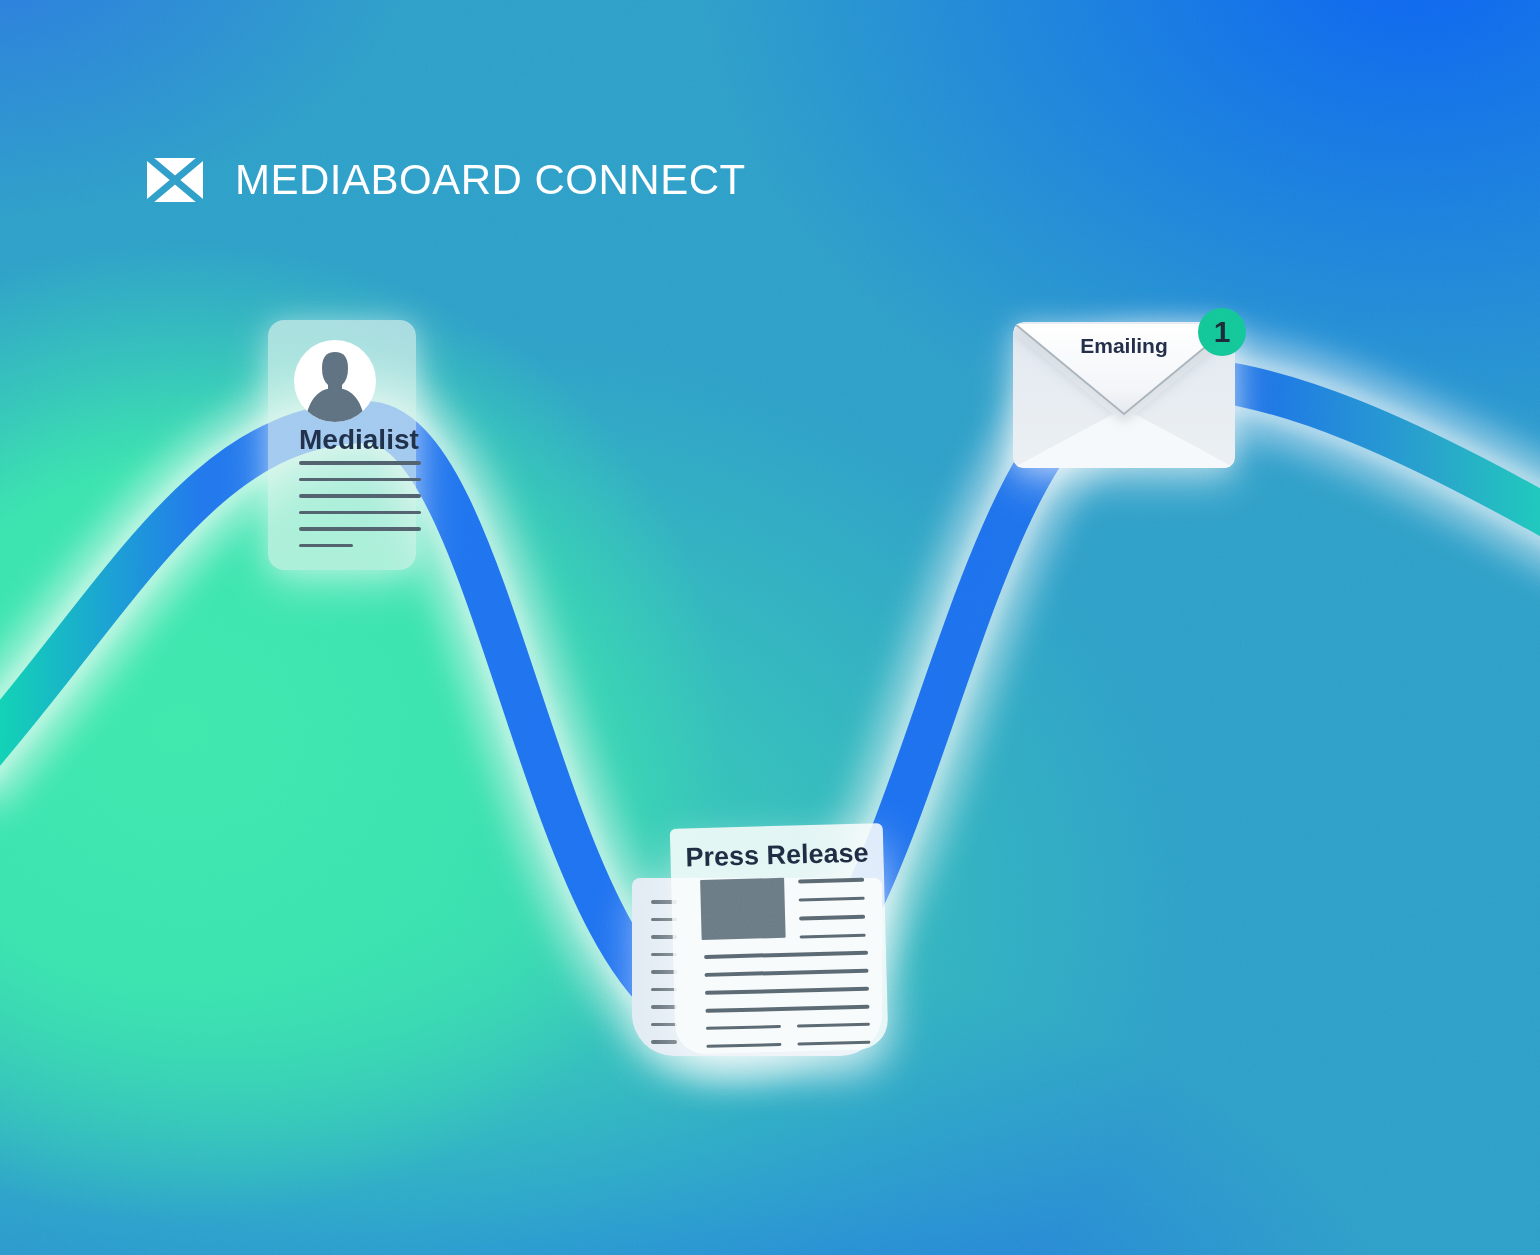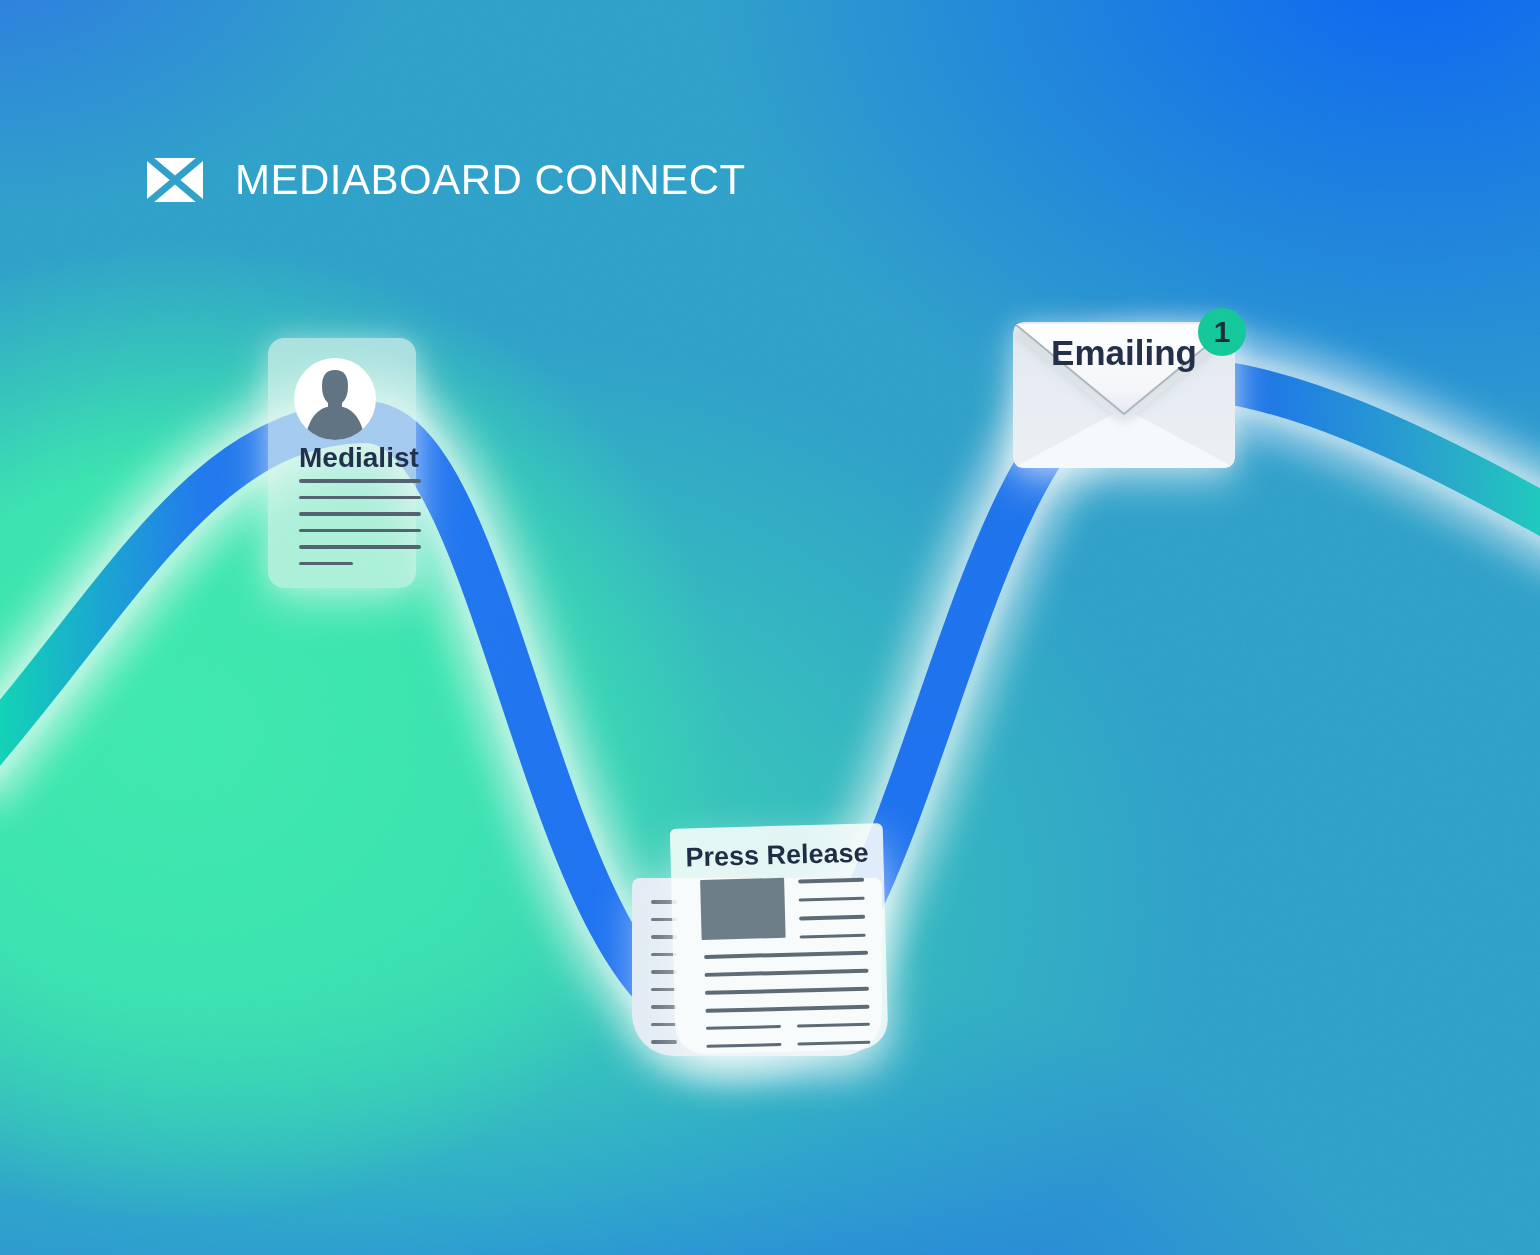--- a/index.html
+++ b/index.html
@@ -24,21 +24,21 @@
 
   
   .logo{left:147px;top:158px;display:flex;align-items:center;gap:32px;}
   .logo-title{
     margin:0;font-size:42px;font-weight:normal;color:#ffffff;
     letter-spacing:0.5px;line-height:1;white-space:nowrap;
   }
 
   
   .medialist-card{
-    left:268px;top:338px;width:148px;height:250px;border-radius:16px;
+    left:268px;top:320px;width:148px;height:250px;border-radius:16px;
     background:rgba(229,246,240,0.66);
     box-shadow:0 12px 45px rgba(255,255,255,0.5), 0 0 25px rgba(255,255,255,0.25);
   }
   .avatar{left:26px;top:20px;width:82px;height:82px;}
   .card-label{
     left:31px;top:106px;font-size:28px;font-weight:bold;color:#20304a;line-height:1;
   }
   .ph-lines{display:flex;flex-direction:column;}
   .ph-line{height:3.5px;background:#51616d;border-radius:2px;width:100%;}
   .ph-line.short{width:54px;}
@@ -73,21 +73,21 @@
   .pr-bottom-row{display:flex;justify-content:space-between;}
   .pr-bottom-row .ph-line{background:#5a6872;}
   .pr-bottom-row .ph-line:first-child{width:75px;}
   .pr-bottom-row .ph-line:last-child{width:73px;}
 
   
   .envelope{left:1013px;top:322px;width:222px;height:146px;border-radius:10px;
     box-shadow:0 14px 40px rgba(255,255,255,0.5), 0 0 24px rgba(255,255,255,0.3);}
   .envelope-label{
     left:0;top:13px;width:100%;text-align:center;
-    font-size:35px;font-weight:bold;color:#232e47;line-height:1;
+    font-size:21px;font-weight:bold;color:#232e47;line-height:1;
   }
   .badge{
     left:185px;top:-14px;width:48px;height:48px;border-radius:50%;
     background:#13c798;display:flex;align-items:center;justify-content:center;
     font-size:30px;font-weight:bold;color:#1c2b3a;
   }
 
   
   .noise{position:absolute;inset:0;width:100%;height:100%;opacity:0.1;mix-blend-mode:overlay;pointer-events:none;}
 </style>

